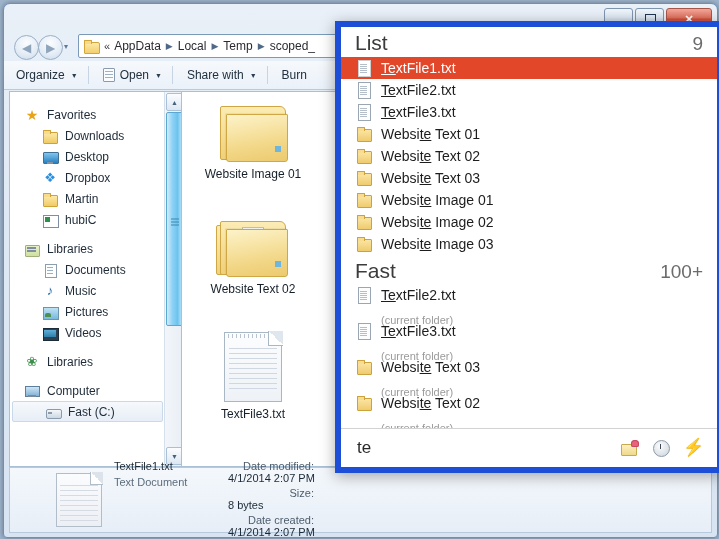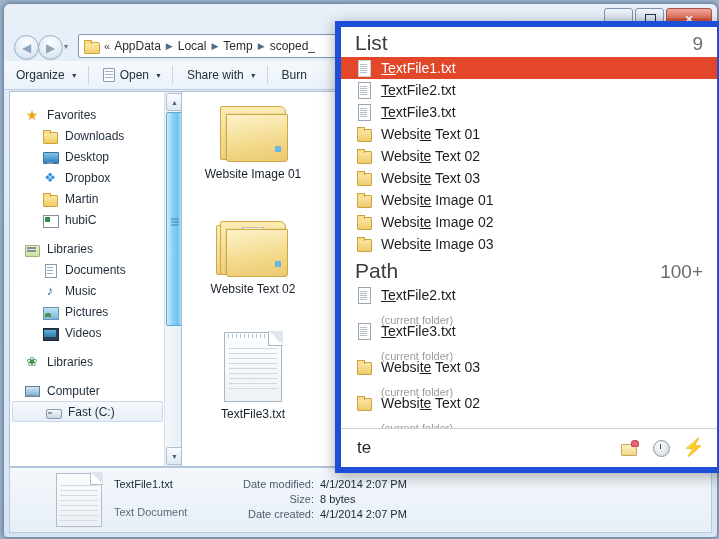--- a/index.html
+++ b/index.html
@@ -176,22 +176,22 @@
   .stdoc{width:46px;height:54px;position:relative;flex:none;margin:0 12px 0 36px;}
   .stdoc .sheet{position:absolute;inset:0;background:linear-gradient(180deg,#fbfcfe,#eceff4);
     border:1px solid #b2bdca;}
   .stdoc .fold{position:absolute;right:-1px;top:-1px;width:12px;height:12px;
     background:linear-gradient(225deg,#dde3ea 50%,#fff 50%);border-left:1px solid #b2bdca;border-bottom:1px solid #b2bdca;}
   .stdoc .lines{position:absolute;left:4px;top:12px;right:4px;bottom:4px;
     background:repeating-linear-gradient(180deg,#d4dbe3 0 1px,transparent 1px 5px);}
   .stinfo{display:flex;font-size:11px;color:#20303f;}
   .stleft{width:108px;}
   .stname{color:#1a2936;}
-  .sttype{color:#5c6c7c;margin-top:16px;}
-  .strow{display:flex;margin-bottom:3px;}
+  .sttype{color:#5c6c7c;margin-top:4px;}
+  .strow{display:flex;margin-bottom:3px;flex-direction:column;}
   .stkey{color:#4d5d6d;text-align:right;width:92px;}
   .stval{color:#1a2936;margin-left:6px;}
 
   
   .overlay{
     position:absolute;left:335px;top:21px;width:376px;height:440px;
     background:#fff;border:6px solid #1d4ed8;
     box-shadow:0 3px 14px rgba(0,0,0,.34);
     overflow:hidden;
   }
@@ -506,21 +506,21 @@
         </div>
         <div class="ovrow">
           <span class="ovico oi-fold"></span>
           <div class="ovtextcol">
             <span class="ovlabel">Websi<u>te</u> Image 03</span>
           </div>
         </div>
       </div>
 
     <div class="ovsection">
-      <span class="ovtitle">Path</span>
+      <span class="ovtitle">Fast</span>
       <span class="ovcount">100+</span>
     </div>
     <div id="path-rows">
         <div class="ovrow tall">
           <span class="ovico oi-txt"></span>
           <div class="ovtextcol">
             <span class="ovlabel"><u>Te</u>xtFile2.txt</span>
             <span class="ovsub">(current folder)</span>
           </div>
         </div>

